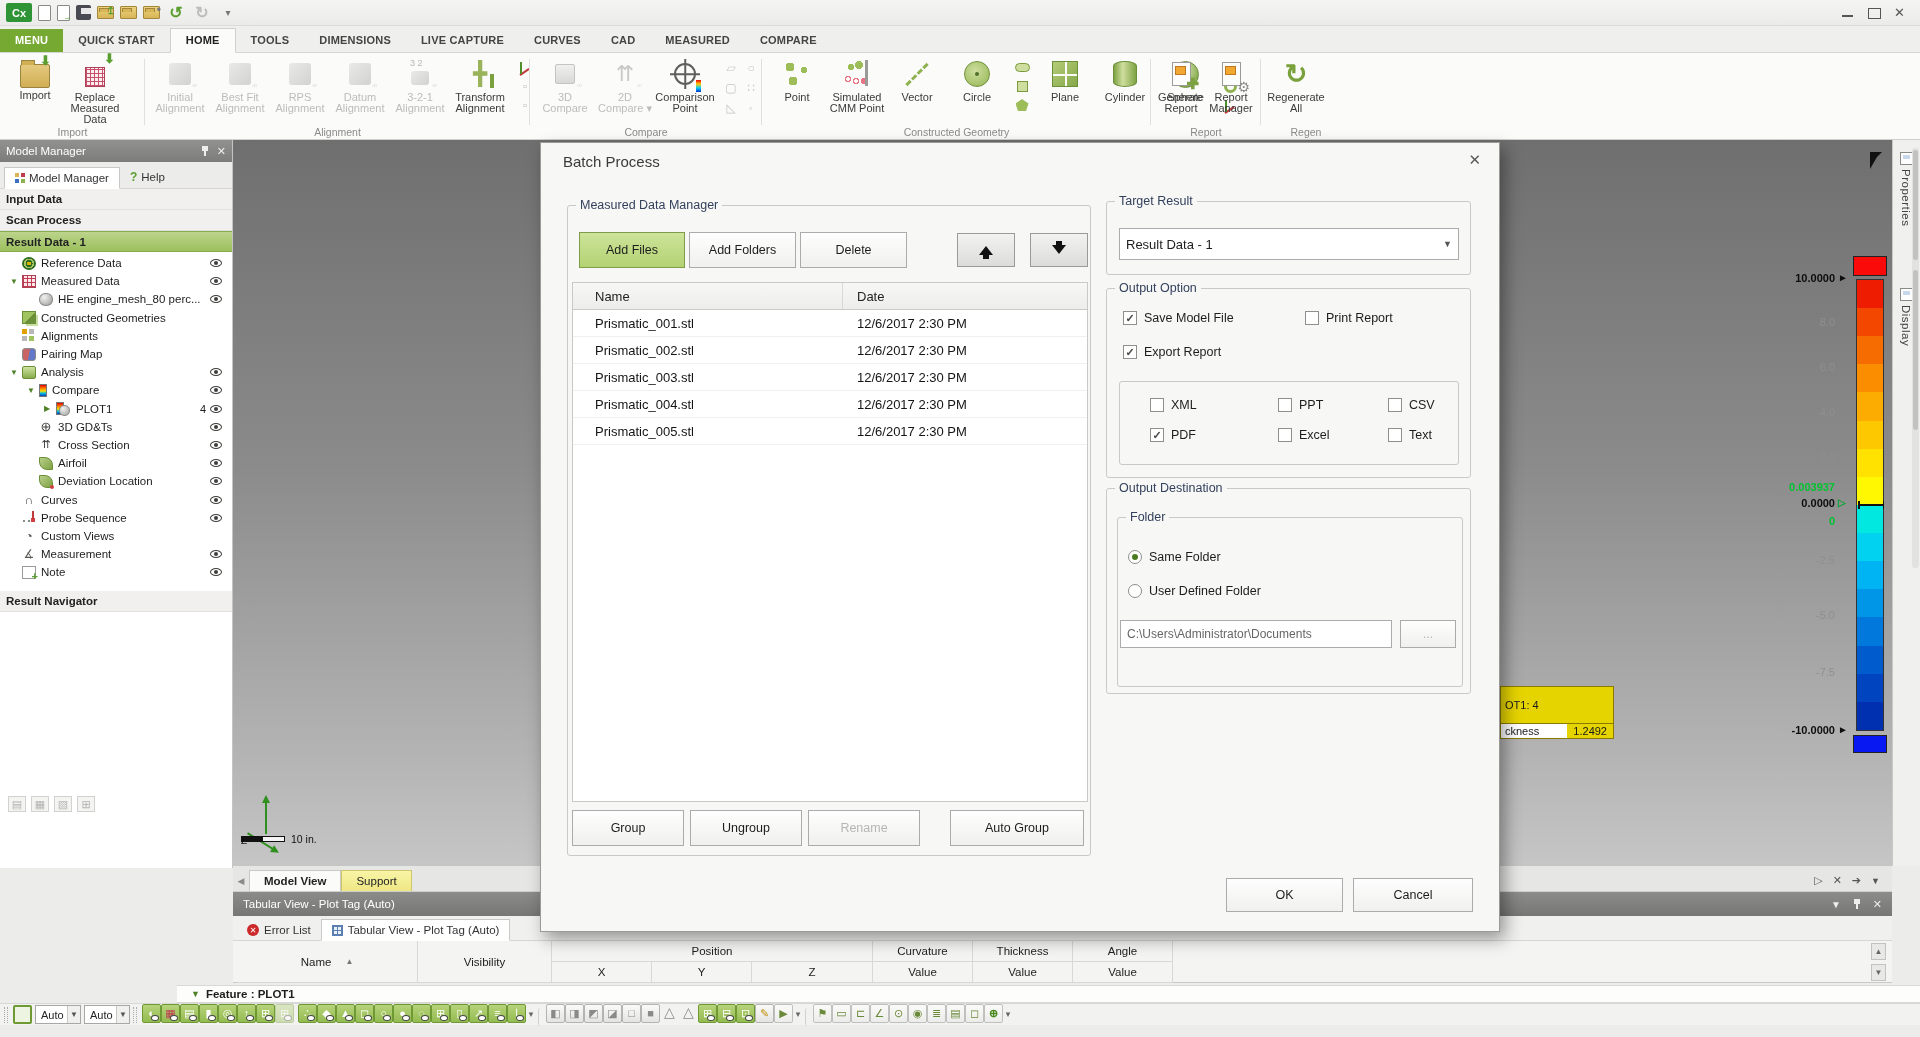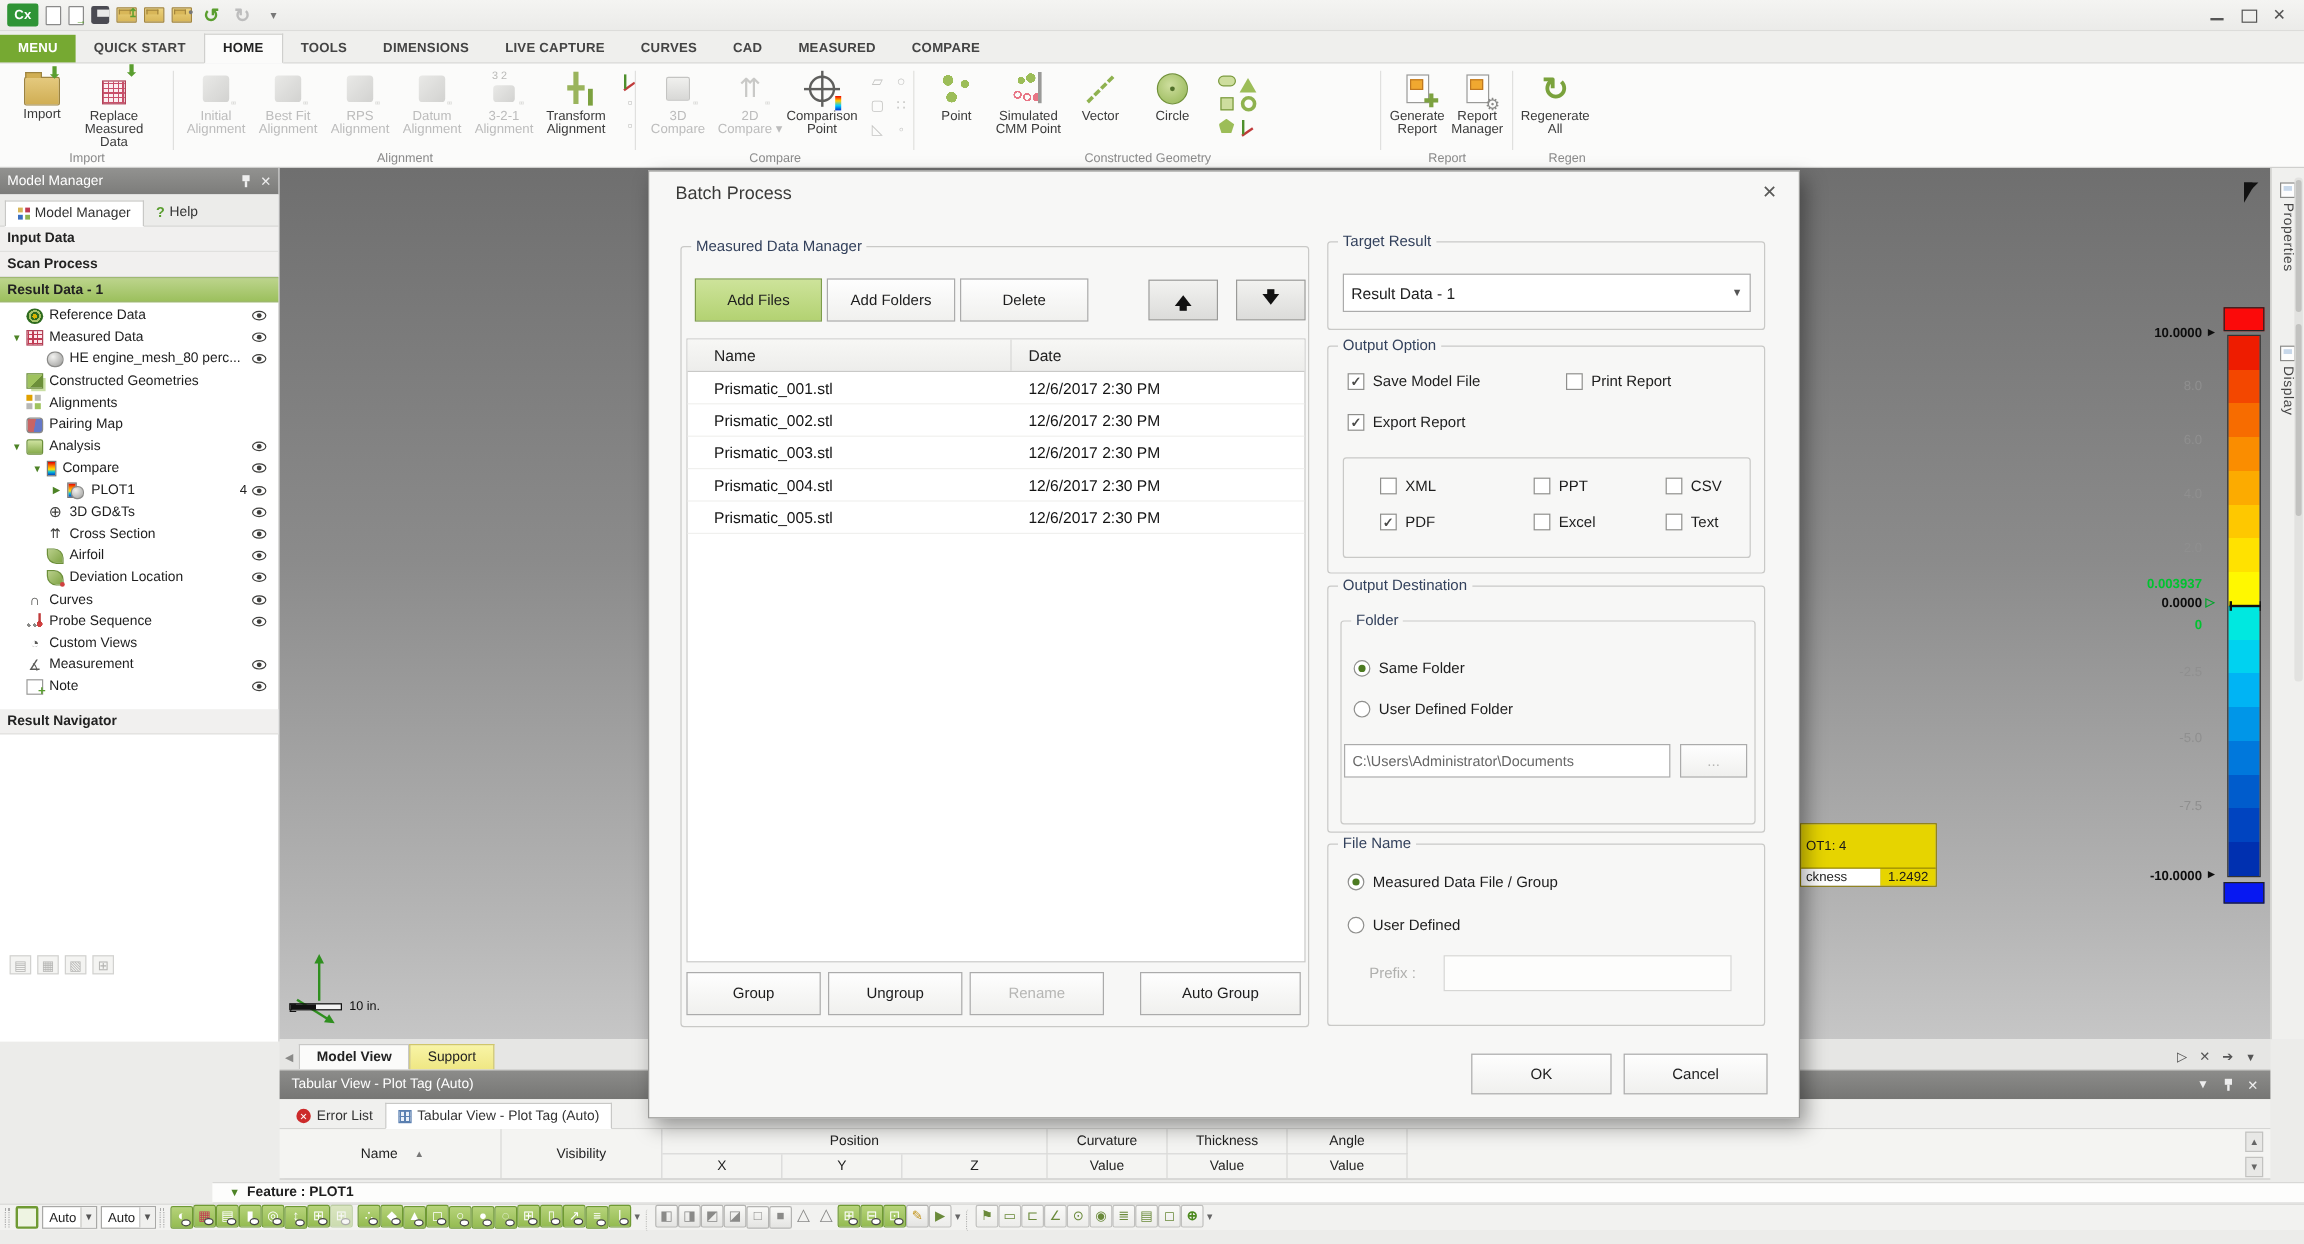--- a/index.html
+++ b/index.html
@@ -526,20 +526,41 @@
           <span class="sq">
               <i class="shp-capsule"></i>
             </span>
           <span class="sq">
               <i class="shp-square"></i>
             </span>
           <span class="sq">
               <i class="shp-pentagon"></i>
             </span>
         </div>
+        <div class="rbtns">
+
+        <div class="rbtn ic-plane">
+              <span class="bicon">
+                <i class="sub"></i>
+              </span>
+              <span class="blabel">Plane</span>
+            </div>
+            <div class="rbtn ic-cylinder">
+              <span class="bicon">
+                <i class="sub"></i>
+              </span>
+              <span class="blabel">Cylinder</span>
+            </div>
+            <div class="rbtn ic-sphere">
+              <span class="bicon">
+                <i class="sub"></i>
+              </span>
+              <span class="blabel">Sphere</span>
+            </div>
+          </div>
         <div class="smallcol">
           <span class="sq">
               <i class="shp-cone"></i>
             </span>
           <span class="sq">
               <i class="shp-torus"></i>
             </span>
           <span class="sq">
               <i class="shp-axis"></i>
             </span>
@@ -960,33 +981,20 @@
             <span class="rb"></span>
             <span>User Defined Folder</span>
           </label>
         <div class="field abs" style="left:2px;top:102px;width:272px;height:28px">
             <span>C:\Users\Administrator\Documents</span>
           </div>
         <div class="btn disabled abs" style="left:282px;top:102px;width:56px;height:28px">...</div>
       </div>
     </div>
 
-    <div class="gbox" style="left:565px;top:560px;width:365px;height:152px">
-      <span class="gbl">File Name</span>
-      <label class="optrow checked" style="left:16px;top:24px">
-          <span class="rb"></span>
-          <span>Measured Data File / Group</span>
-        </label>
-      <label class="optrow" style="left:16px;top:60px">
-          <span class="rb"></span>
-          <span>User Defined</span>
-        </label>
-      <span class="abs" style="left:34px;top:100px;color:#b0b0ae;font-size:12.5px">Prefix :</span>
-      <div class="field dim abs" style="left:96px;top:92px;width:240px;height:30px"></div>
-    </div>
 
     <div class="btn abs" style="left:685px;top:735px;width:117px;height:34px">OK</div>
     <div class="btn abs" style="left:812px;top:735px;width:120px;height:34px">Cancel</div>
   </div>
 
   <div id="tabstrip1" class="abs">
     <span id="ts1-left">◀</span>
     <div style="display:flex;align-items:flex-end">
 
     <div class="mvtab mv-active"><span>Model View</span></div>

